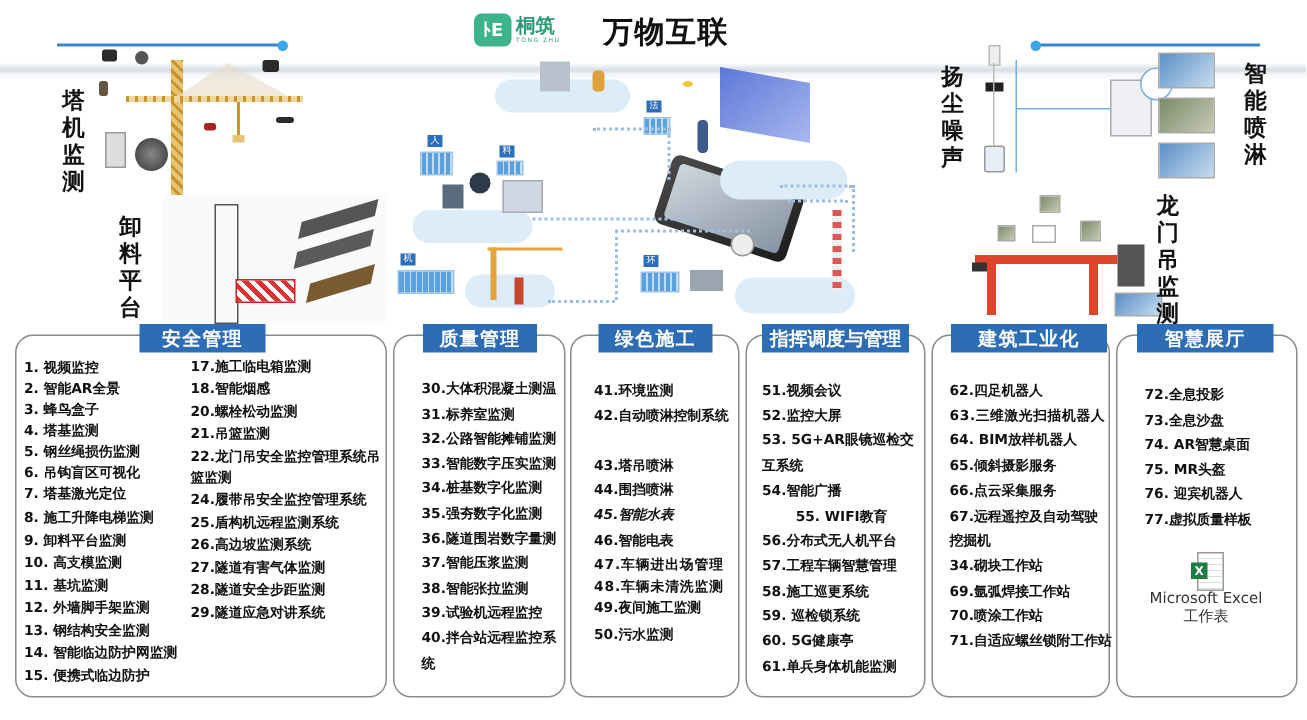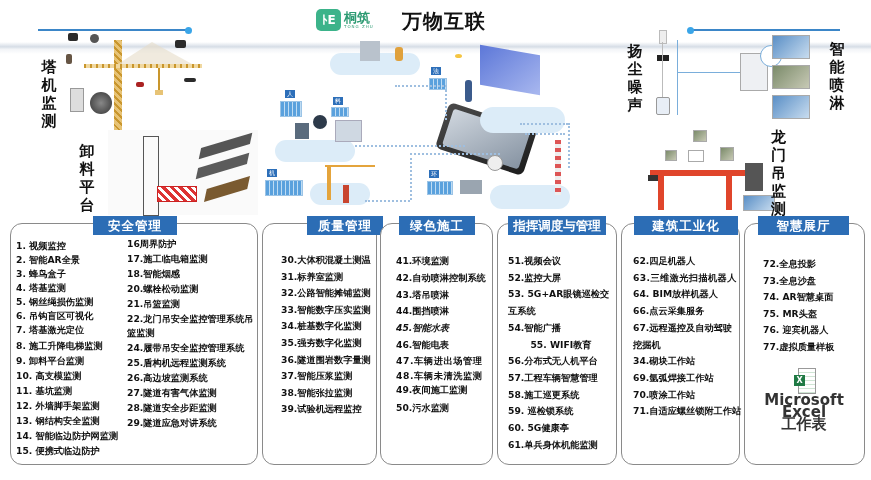--- a/index.html
+++ b/index.html
@@ -42,21 +42,21 @@
   .item { font-size:9.2px; font-weight:bold; color:#111; line-height:14px; white-space:nowrap; }
   .item.wrap { white-space:normal; }
   ul.items { list-style:none; margin:0; padding:0; }
   ul.items li { margin:0; }
 
   .excel-icon { width:20px; height:24px; position:relative; }
   .excel-page { position:absolute; left:4px; top:0; width:16px; height:24px; border:1px solid #999; background:#fff;
                 background-image:repeating-linear-gradient(180deg,#fff 0 3px,#cfe5d4 3px 4px); }
   .excel-x { position:absolute; left:0; top:7px; width:11px; height:11px; background:#1f7a44; color:#fff;
              font-size:8px; font-weight:bold; text-align:center; line-height:11px; }
-  .excel-caption { font-size:15px; color:#333; text-align:center; line-height:12px; font-weight:bold; }
+  .excel-caption { font-size:10px; color:#333; text-align:right; line-height:12px; font-weight:normal; }
 </style>
 </head>
 <body>
 
 <div class="abs logo">
   <div class="logo-mark">ﾄE</div>
   <div class="logo-text">
     <span class="logo-cn">桐筑</span>
     <span class="logo-en">TONG ZHU</span>
   </div>
@@ -189,55 +189,55 @@
   <li class="item" style="margin-top:2px;">8.  施工升降电梯监测</li>
   <li class="item" style="margin-top:1px;">9.  卸料平台监测</li>
   <li class="item" style="margin-top:1px;">10. 高支模监测</li>
   <li class="item" style="margin-top:1px;">11. 基坑监测</li>
   <li class="item" style="margin-top:1px;">12. 外墙脚手架监测</li>
   <li class="item" style="margin-top:1px;">13. 钢结构安全监测</li>
   <li class="item" style="margin-top:1px;">14. 智能临边防护网监测</li>
   <li class="item" style="margin-top:1px;">15. 便携式临边防护</li>
 </ul>
 <ul class="abs items" style="left:127px;top:237px;width:130px;">
-  <li class="item">16周界防护</li>
   <li class="item" style="margin-top:1px;">17.施工临电箱监测</li>
   <li class="item" style="margin-top:1px;">18.智能烟感</li>
   <li class="item" style="margin-top:1px;">20.螺栓松动监测</li>
   <li class="item" style="margin-top:1px;">21.吊篮监测</li>
   <li class="item wrap" style="margin-top:1px;width:128px;">22.龙门吊安全监控管理系统吊篮监测</li>
   <li class="item" style="margin-top:1px;">24.履带吊安全监控管理系统</li>
   <li class="item" style="margin-top:1px;">25.盾构机远程监测系统</li>
   <li class="item" style="margin-top:1px;">26.高边坡监测系统</li>
   <li class="item" style="margin-top:1px;">27.隧道有害气体监测</li>
   <li class="item" style="margin-top:1px;">28.隧道安全步距监测</li>
   <li class="item" style="margin-top:1px;">29.隧道应急对讲系统</li>
 </ul>
 
 <div class="abs card" style="left:262px;top:223px;width:115px;height:242px;"></div>
-<div class="abs card-head" style="left:282px;top:216px;width:76px;margin-left:25px;">质量管理</div>
+<div class="abs card-head" style="left:282px;top:216px;width:76px;">质量管理</div>
 <ul class="abs items" style="left:281px;top:252px;width:96px;">
   <li class="item" style="line-height:16.6px;">30.大体积混凝土测温</li>
   <li class="item" style="line-height:16.6px;">31.标养室监测</li>
   <li class="item" style="line-height:16.6px;">32.公路智能摊铺监测</li>
   <li class="item" style="line-height:16.6px;">33.智能数字压实监测</li>
   <li class="item" style="line-height:16.6px;">34.桩基数字化监测</li>
   <li class="item" style="line-height:16.6px;">35.强夯数字化监测</li>
   <li class="item" style="line-height:16.6px;">36.隧道围岩数字量测</li>
   <li class="item" style="line-height:16.6px;">37.智能压浆监测</li>
   <li class="item" style="line-height:16.6px;">38.智能张拉监测</li>
   <li class="item" style="line-height:16.6px;">39.试验机远程监控</li>
+  <li class="item wrap" style="line-height:16.6px;width:92px;">40.拌合站远程监控系统</li>
 </ul>
 
 <div class="abs card" style="left:380px;top:223px;width:113px;height:242px;"></div>
 <div class="abs card-head" style="left:399px;top:216px;width:76px;">绿色施工</div>
 <ul class="abs items" style="left:396px;top:253px;width:96px;">
   <li class="item" style="line-height:16.8px;">41.环境监测</li>
   <li class="item" style="line-height:16.8px;">42.自动喷淋控制系统</li>
-  <li class="item" style="line-height:16.8px;">43.塔吊喷淋</li>
+  <li class="item" style="line-height:16.8px;margin-top:16px;">43.塔吊喷淋</li>
   <li class="item" style="line-height:16.8px;">44.围挡喷淋</li>
   <li class="item" style="line-height:16.8px;font-style:italic;">45.智能水表</li>
   <li class="item" style="line-height:16.8px;">46.智能电表</li>
   <li class="item" style="line-height:14.8px;letter-spacing:0.6px;">47.车辆进出场管理</li>
   <li class="item" style="line-height:14.8px;letter-spacing:0.6px;">48.车辆未清洗监测</li>
   <li class="item" style="line-height:14.8px;">49.夜间施工监测</li>
   <li class="item" style="line-height:19px;">50.污水监测</li>
 </ul>
 
 <div class="abs card" style="left:497px;top:223px;width:120px;height:242px;"></div>
@@ -255,20 +255,21 @@
   <li class="item" style="line-height:16.7px;">60. 5G健康亭</li>
   <li class="item" style="line-height:16.7px;">61.单兵身体机能监测</li>
 </ul>
 
 <div class="abs card" style="left:621px;top:223px;width:119px;height:242px;"></div>
 <div class="abs card-head" style="left:634px;top:216px;width:104px;">建筑工业化</div>
 <ul class="abs items" style="left:633px;top:253px;width:108px;">
   <li class="item" style="line-height:16.7px;">62.四足机器人</li>
   <li class="item" style="line-height:16.7px;letter-spacing:0.4px;">63.三维激光扫描机器人</li>
   <li class="item" style="line-height:16.7px;">64. BIM放样机器人</li>
+  <li class="item" style="line-height:16.7px;">65.倾斜摄影服务</li>
   <li class="item" style="line-height:16.7px;">66.点云采集服务</li>
   <li class="item wrap" style="line-height:16.7px;width:108px;">67.远程遥控及自动驾驶挖掘机</li>
   <li class="item" style="line-height:16.7px;">34.砌块工作站</li>
   <li class="item" style="line-height:16.7px;">69.氩弧焊接工作站</li>
   <li class="item" style="line-height:16.7px;">70.喷涂工作站</li>
   <li class="item" style="line-height:16.7px;">71.自适应螺丝锁附工作站</li>
 </ul>
 
 <div class="abs card" style="left:744px;top:223px;width:121px;height:242px;"></div>
 <div class="abs card-head" style="left:758px;top:216px;width:91px;">智慧展厅</div>

